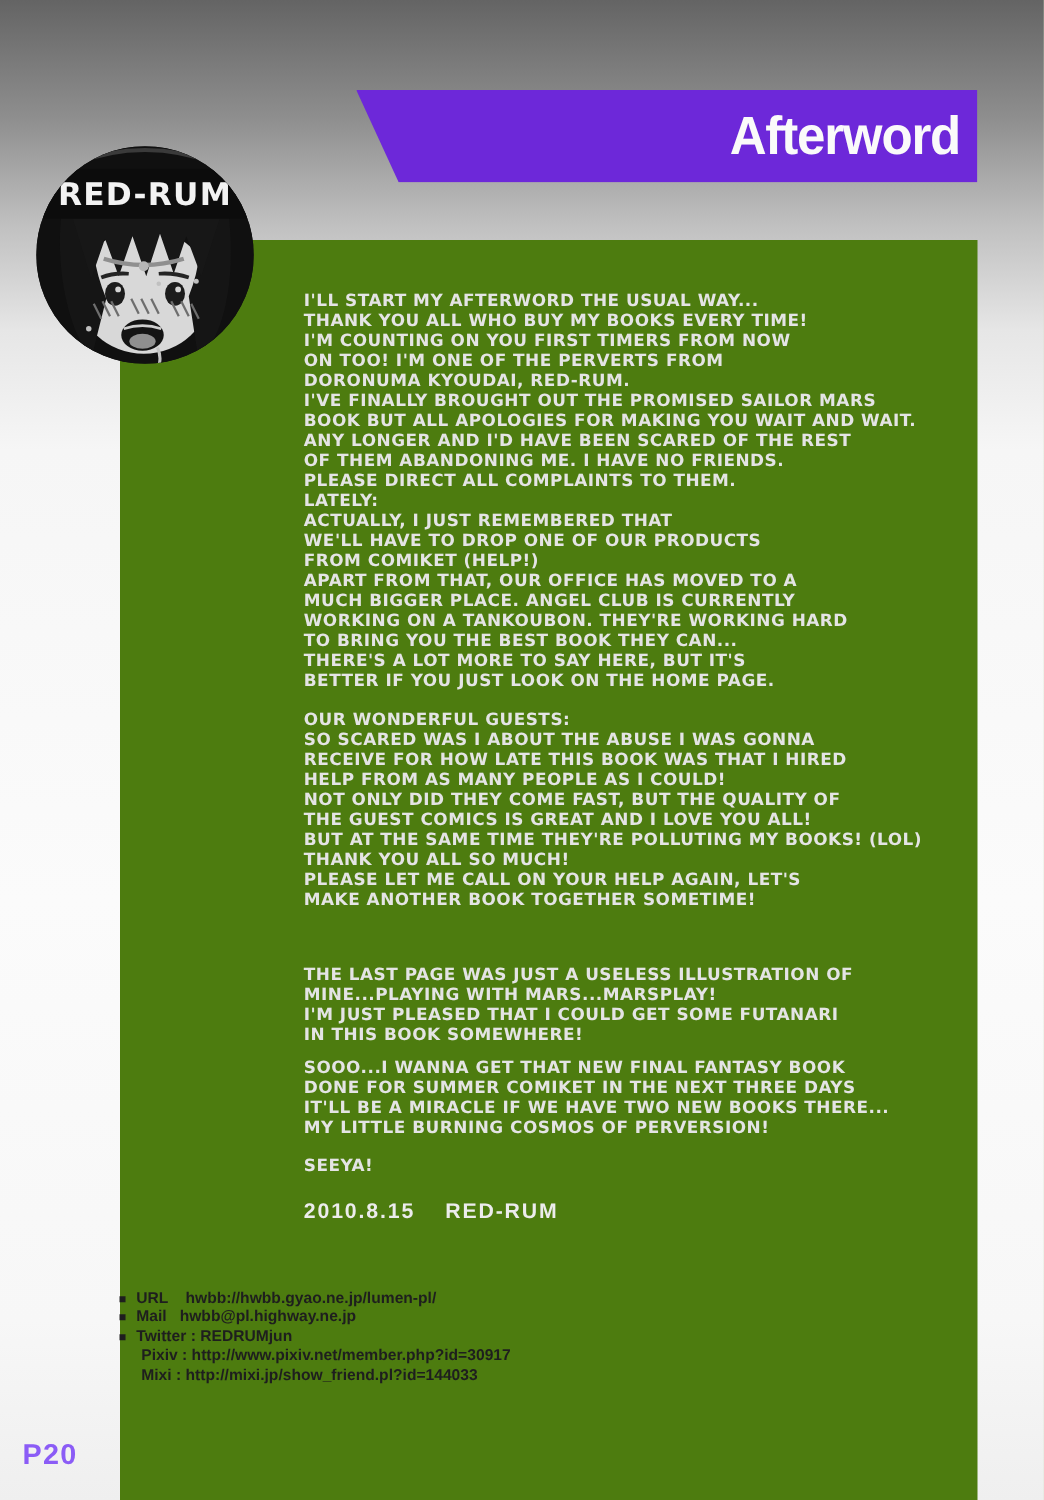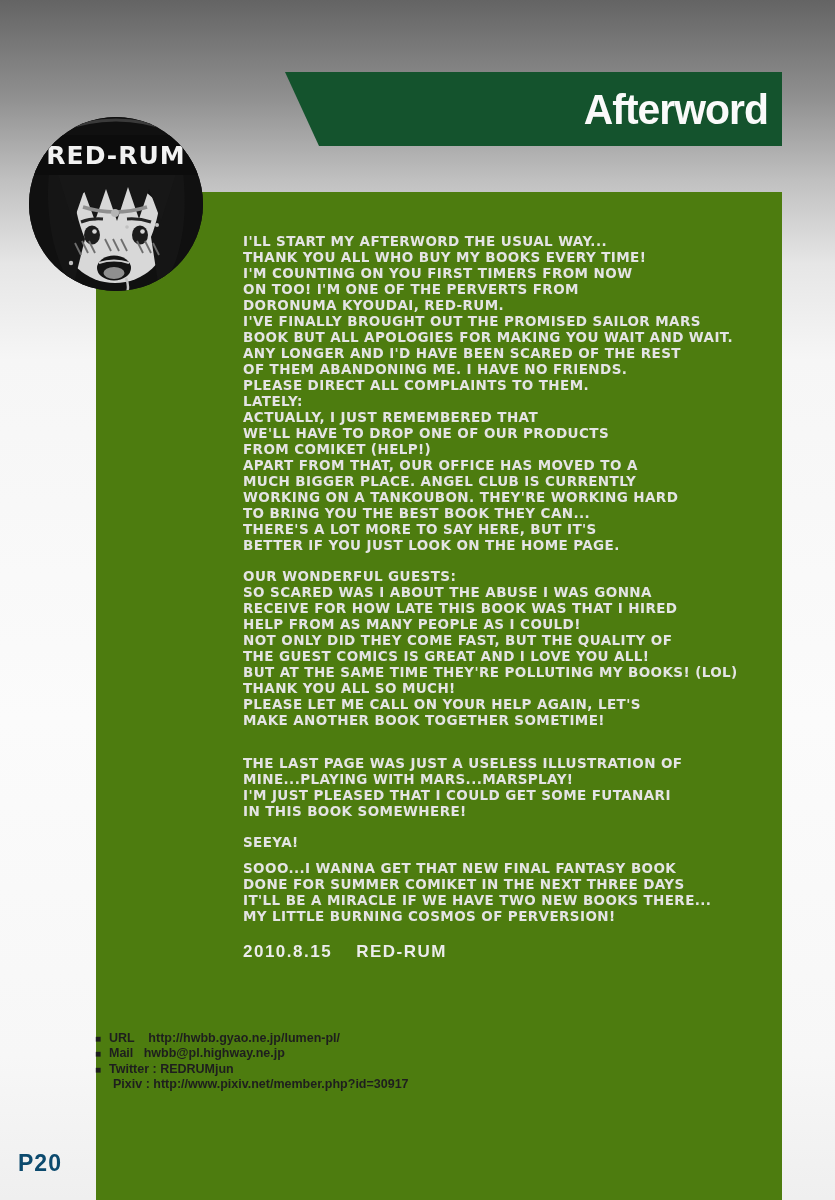--- a/index.html
+++ b/index.html
@@ -4,40 +4,40 @@
 <style>
   html,body{margin:0;padding:0}
   body{
     width:835px;height:1200px;position:relative;overflow:hidden;
     background:linear-gradient(180deg,#646464 0%,#8f8f8f 8%,#c0c0c0 15%,#e6e6e6 22%,#f6f6f6 30%,#fbfbfb 60%,#f7f7f7 88%,#efefef 100%);
     font-family:"DejaVu Sans",sans-serif;
   }
   
   .banner{
     position:absolute;left:285px;top:72px;width:497px;height:74px;
-    background:#14532d;
+    background:#6d28d9;
     clip-path:polygon(0 0,100% 0,100% 100%,34px 100%);
     display:flex;align-items:center;justify-content:flex-end;
     padding-right:14px;box-sizing:border-box;
   }
   .banner-title{
     font-family:"Liberation Sans",sans-serif;font-weight:bold;
     font-size:43px;color:#fafafa;letter-spacing:-1px;
     transform:scaleX(.95);transform-origin:right center;white-space:nowrap;
   }
   
   .panel{position:absolute;left:96px;top:192px;width:686px;height:1025px;background:#4d7c0f}
   .body-text{position:absolute;left:147px;top:41px;width:535px}
   .para{
     margin:0;font-size:13.5px;font-weight:bold;line-height:16px;
     letter-spacing:.4px;color:#e4e4e4;white-space:pre-line;
   }
   .gap-a{}
   .gap-b{margin-top:15px}
-  .gap-c{margin-top:27px}
+  .gap-c{margin-top:44px}
   .gap-d{margin-top:10px}
   .gap-e{margin-top:15px}
   .dateline{
     margin-top:18px;display:flex;gap:24px;align-items:baseline;
     font-family:"Liberation Sans",sans-serif;font-weight:bold;
     font-size:17px;letter-spacing:1.5px;color:#ececec;
   }
   
   .avatar{
     position:absolute;left:29px;top:117px;width:174px;height:174px;
@@ -59,21 +59,21 @@
     font-family:"Liberation Sans",sans-serif;font-weight:bold;
     font-size:12.5px;color:#1e1e1e;
   }
   .contact-row .bullet{width:14px;flex:none;font-size:10px;line-height:1}
   .contact-row .ctext{white-space:pre}
   .contact-row:nth-child(n+4) .ctext{padding-left:4px}
   
   .pageno{
     position:absolute;left:18px;top:1150px;
     font-family:"Liberation Sans",sans-serif;font-weight:bold;
-    font-size:23px;letter-spacing:1px;color:#0c4a6e;
+    font-size:23px;letter-spacing:1px;color:#8b5cf6;
   }
 </style>
 </head>
 <body>
 
 <div>
 
   <div class="banner">
     <span class="banner-title">Afterword</span>
   </div>
@@ -107,25 +107,25 @@
 NOT ONLY DID THEY COME FAST, BUT THE QUALITY OF
 THE GUEST COMICS IS GREAT AND I LOVE YOU ALL!
 BUT AT THE SAME TIME THEY'RE POLLUTING MY BOOKS! (LOL)
 THANK YOU ALL SO MUCH!
 PLEASE LET ME CALL ON YOUR HELP AGAIN, LET'S
 MAKE ANOTHER BOOK TOGETHER SOMETIME!</p>
       <p class="para gap-c">THE LAST PAGE WAS JUST A USELESS ILLUSTRATION OF
 MINE...PLAYING WITH MARS...MARSPLAY!
 I'M JUST PLEASED THAT I COULD GET SOME FUTANARI
 IN THIS BOOK SOMEWHERE!</p>
-      <p class="para gap-e">SEEYA!</p>
       <p class="para gap-d">SOOO...I WANNA GET THAT NEW FINAL FANTASY BOOK
 DONE FOR SUMMER COMIKET IN THE NEXT THREE DAYS
 IT'LL BE A MIRACLE IF WE HAVE TWO NEW BOOKS THERE...
 MY LITTLE BURNING COSMOS OF PERVERSION!</p>
+      <p class="para gap-e">SEEYA!</p>
       <div class="dateline">
         <span>2010.8.15</span>
         <span>RED-RUM</span>
       </div>
     </div>
   </div>
 
   <div class="avatar">
     <svg viewBox="0 0 174 174" aria-hidden="true">
       <rect width="174" height="174" fill="#101010"></rect>
@@ -174,31 +174,35 @@
       <path d="M97,161 q3,7 1.5,13" stroke="#c4c4c4" stroke-width="2.5" fill="none"></path>
     </svg>
     <div class="avatar-band">
       <span>RED-RUM</span>
     </div>
   </div>
 
   <div class="contact">
     <div class="contact-row">
       <span class="bullet">■</span>
-      <span class="ctext">URL    http://hwbb.gyao.ne.jp/lumen-pl/</span>
+      <span class="ctext">URL    hwbb://hwbb.gyao.ne.jp/lumen-pl/</span>
     </div>
     <div class="contact-row">
       <span class="bullet">■</span>
       <span class="ctext">Mail   hwbb@pl.highway.ne.jp</span>
     </div>
     <div class="contact-row">
       <span class="bullet">■</span>
       <span class="ctext">Twitter : REDRUMjun</span>
     </div>
     <div class="contact-row">
       <span class="bullet"></span>
       <span class="ctext">Pixiv : http://www.pixiv.net/member.php?id=30917</span>
     </div>
+    <div class="contact-row">
+      <span class="bullet"></span>
+      <span class="ctext">Mixi : http://mixi.jp/show_friend.pl?id=144033</span>
+    </div>
   </div>
 
   <div class="pageno">P20</div>
 
 </div>
 
 </body></html>

